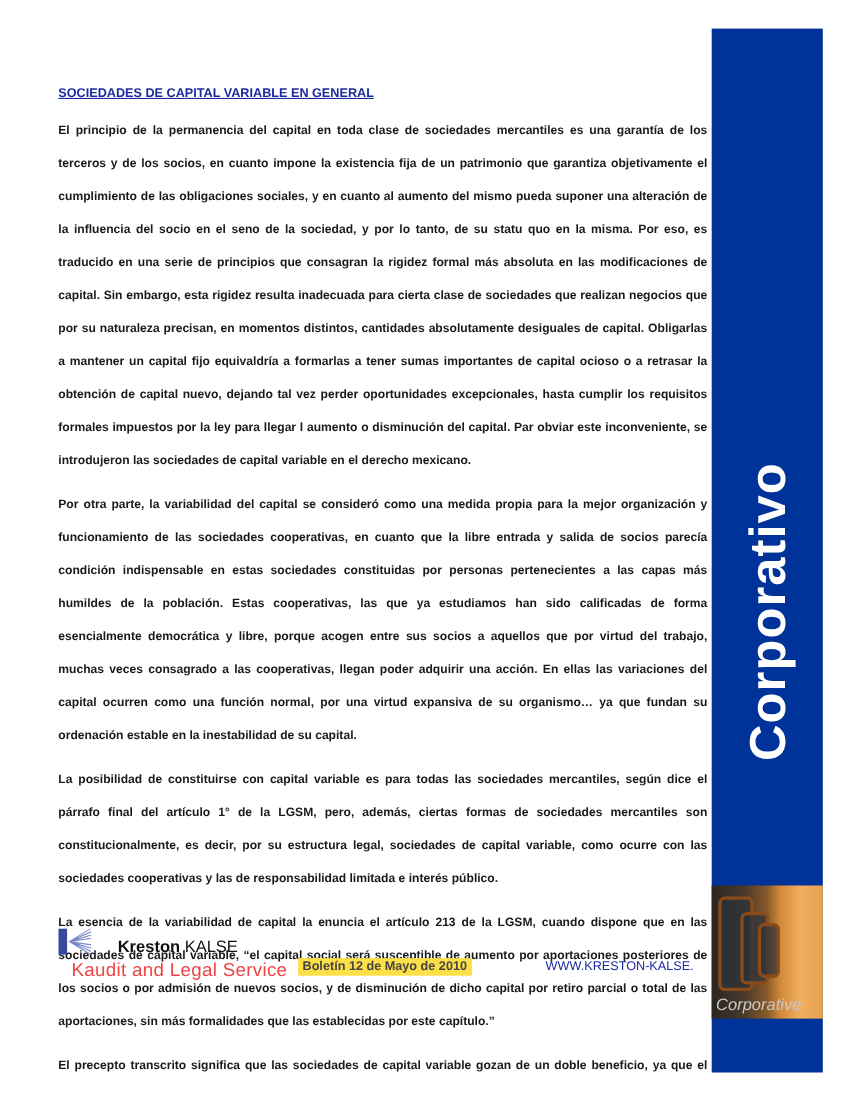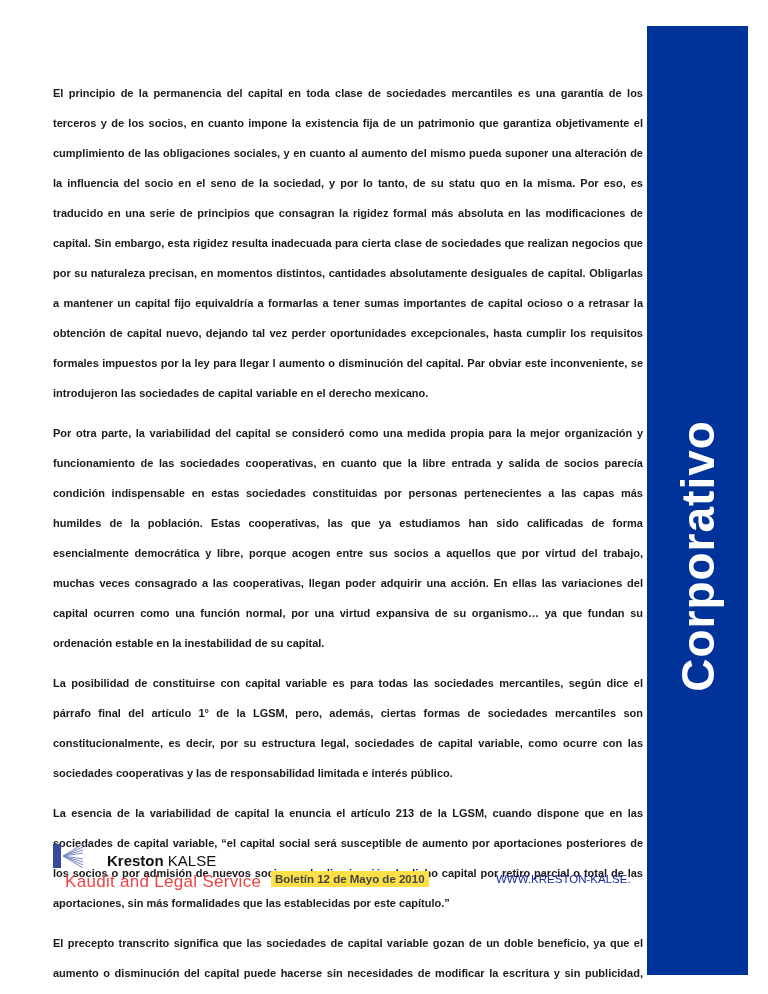--- a/index.html
+++ b/index.html
@@ -25,30 +25,37 @@
   .logo-name b { font-weight: bold; margin-left: 12px; }
   .logo-tag { position: absolute; left: 0; top: 30px; font-size: 17px; white-space: nowrap; color: #ef4444; letter-spacing: 0.3px; margin-left: 12px; }
   .bulletin { position: absolute; left: 218px; top: 29px; background: #fde047; color: #444;
               font-size: 11.5px; font-weight: bold; padding: 2px 4px; white-space: nowrap; }
   .web { position: absolute; left: 443px; top: 31px; color: #1c2aa0; font-size: 11.5px; font-weight: normal; white-space: nowrap; }
 </style>
 </head>
 <body>
 
 <div class="content">
+  <h1 class="title">SOCIEDADES DE CAPITAL VARIABLE EN GENERAL</h1>
   <p class="para">El principio de la permanencia del capital en toda clase de sociedades mercantiles es una garantía de los terceros y de los socios, en cuanto impone la existencia fija de un patrimonio que garantiza objetivamente el cumplimiento de las obligaciones sociales, y en cuanto al aumento del mismo pueda suponer una alteración de la influencia del socio en el seno de la sociedad, y por lo tanto, de su statu quo en la misma. Por eso, es traducido en una serie de principios que consagran la rigidez formal más absoluta en las modificaciones de capital. Sin embargo, esta rigidez resulta inadecuada para cierta clase de sociedades que realizan negocios que por su naturaleza precisan, en momentos distintos, cantidades absolutamente desiguales de capital. Obligarlas a mantener un capital fijo equivaldría a formarlas a tener sumas importantes de capital ocioso o a retrasar la obtención de capital nuevo, dejando tal vez perder oportunidades excepcionales, hasta cumplir los requisitos formales impuestos por la ley para llegar l aumento o disminución del capital. Par obviar este inconveniente, se introdujeron las sociedades de capital variable en el derecho mexicano.</p>
   <p class="para">Por otra parte, la variabilidad del capital se consideró como una medida propia para la mejor organización y funcionamiento de las sociedades cooperativas, en cuanto que la libre entrada y salida de socios parecía condición indispensable en estas sociedades constituidas por personas pertenecientes a las capas más humildes de la población. Estas cooperativas, las que ya estudiamos han sido calificadas de forma esencialmente democrática y libre, porque acogen entre sus socios a aquellos que por virtud del trabajo, muchas veces consagrado a las cooperativas, llegan poder adquirir una acción. En ellas las variaciones del capital ocurren como una función normal, por una virtud expansiva de su organismo… ya que fundan su ordenación estable en la inestabilidad de su capital.</p>
   <p class="para">La posibilidad de constituirse con capital variable es para todas las sociedades mercantiles, según dice el párrafo final del artículo 1° de la LGSM, pero, además, ciertas formas de sociedades mercantiles son constitucionalmente, es decir, por su estructura legal, sociedades de capital variable, como ocurre con las sociedades cooperativas y las de responsabilidad limitada e interés público.</p>
   <p class="para">La esencia de la variabilidad de capital la enuncia el artículo 213 de la LGSM, cuando dispone que en las sociedades de capital variable, “el capital social será susceptible de aumento por aportaciones posteriores de los socios o por admisión de nuevos socios, y de  disminución de dicho capital por retiro parcial o total de las aportaciones, sin más formalidades que las establecidas por este capítulo.”</p>
   <p class="para">El precepto transcrito significa que las sociedades de capital variable gozan de un doble beneficio, ya que el aumento o disminución del capital puede hacerse sin necesidades de modificar la escritura y sin publicidad, bien entendido que solo en los límites que en la misma de determinan.</p>
 </div>
 
 <div class="sidebar">
   <div class="side-word">
     <span>Corporativo</span>
+  </div>
+  <div class="side-photo">
+    <div class="chair" style="left:6px;top:10px;width:26px;height:80px;"></div>
+    <div class="chair" style="left:26px;top:24px;width:20px;height:60px;"></div>
+    <div class="chair" style="left:42px;top:34px;width:14px;height:44px;"></div>
+    <span class="photo-cap">Corporative</span>
   </div>
 </div>
 
 <div class="footer">
   <div class="logo">
     <svg class="logo-mark" viewBox="0 0 30 24">
       <rect x="0" y="0" width="8" height="24" fill="#3a4a9a"></rect>
       <path d="M10 12 L30 0 M10 12 L30 3 M10 12 L30 6 M10 12 L30 9 M10 12 L30 15 M10 12 L30 18 M10 12 L30 21 M10 12 L30 24" stroke="#7a8ac8" stroke-width="1"></path>
     </svg>
     <div class="logo-name"><b>Kreston</b><span> KALSE</span></div>

